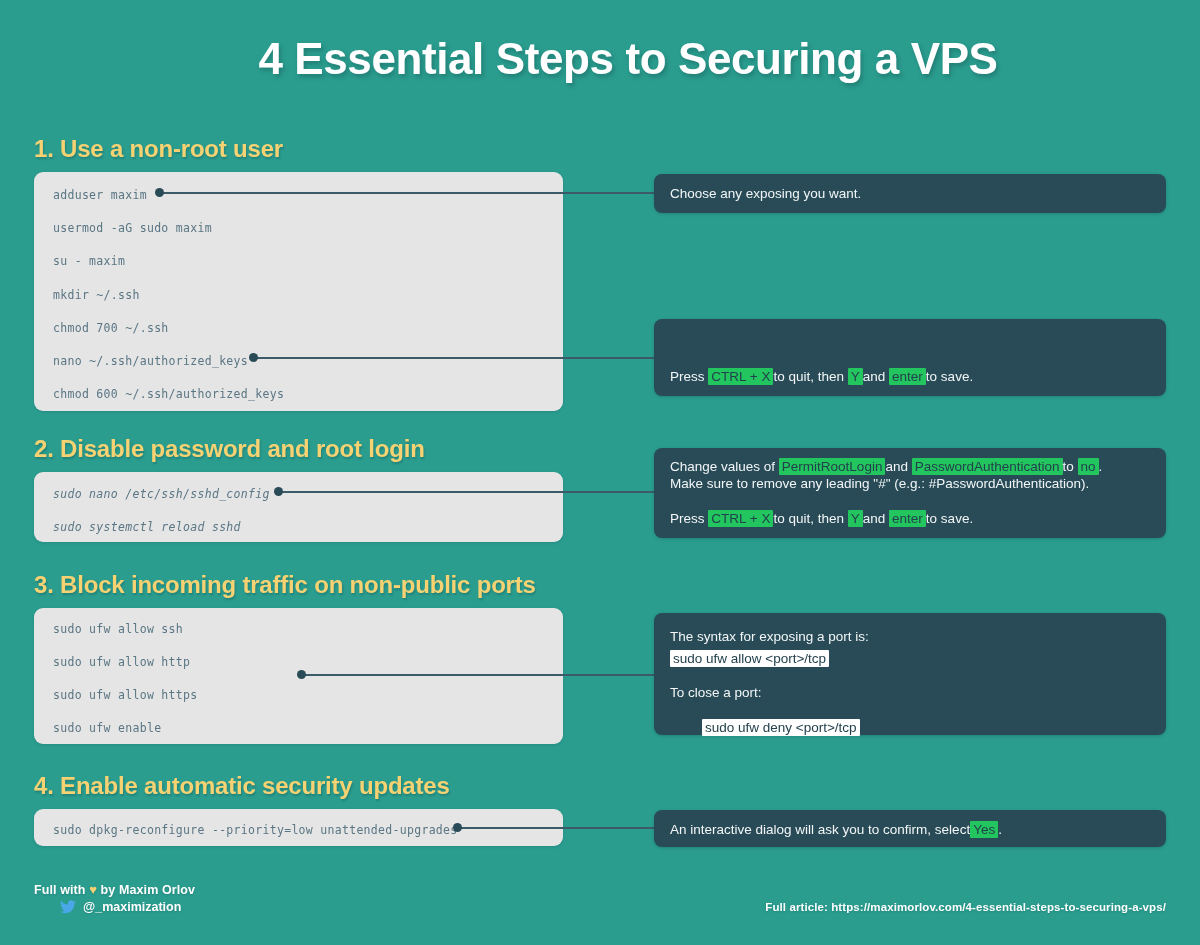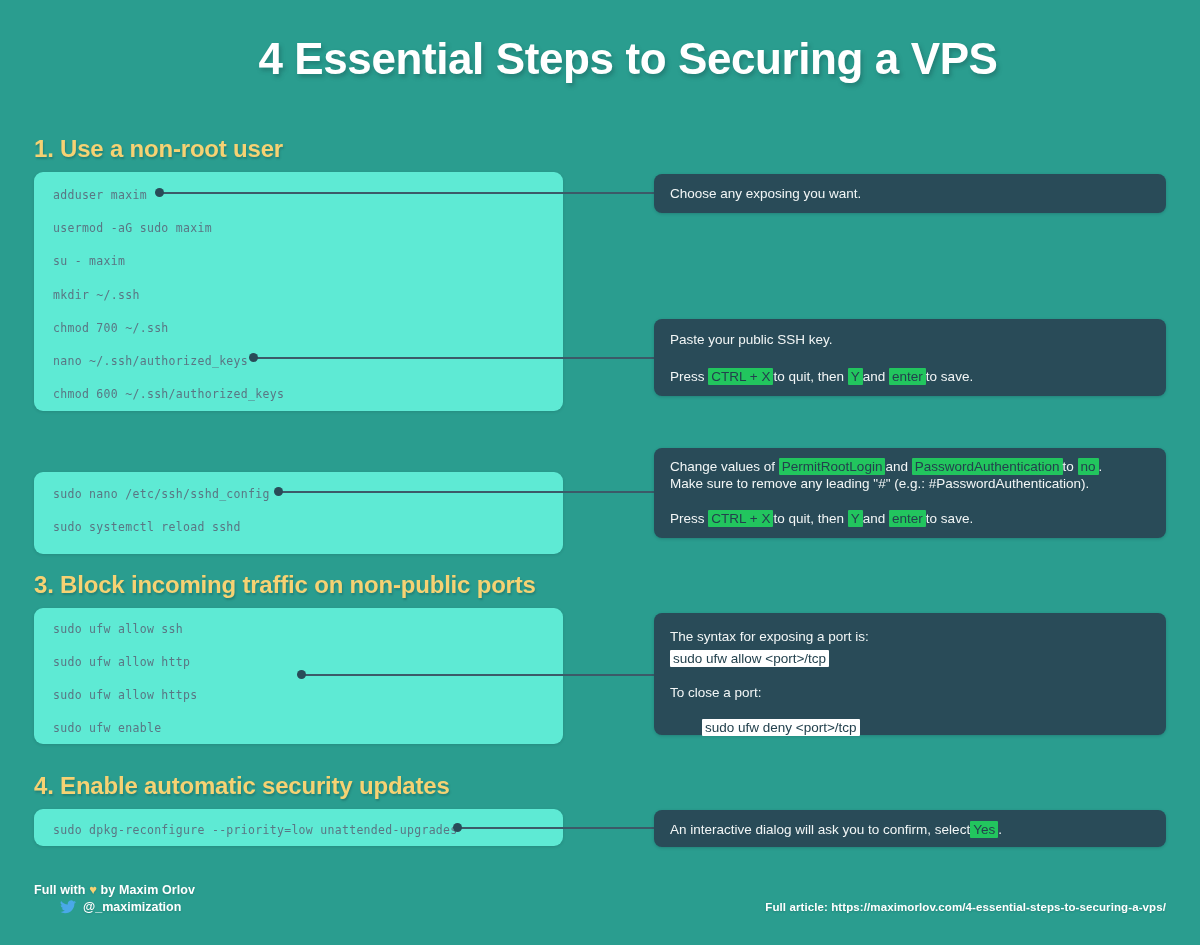--- a/index.html
+++ b/index.html
@@ -44,21 +44,21 @@
     letter-spacing: -0.2px;
     text-shadow: 1px 2px 2px rgba(20,70,70,0.30);
     white-space: nowrap;
   }
 
   
   .code-card {
     position: absolute;
     left: 34px;
     width: 529px;
-    background: #5eead4;
+    background: #e5e5e5;
     border-radius: 9px;
     box-shadow: 0 1px 3px rgba(15,60,60,0.18);
     box-sizing: border-box;
   }
   .code-line {
     font-family: "DejaVu Sans Mono", monospace;
     font-size: 11.5px;
     color: #5a7684;
     letter-spacing: 0.3px;
     white-space: nowrap;
@@ -172,31 +172,31 @@
   <div class="conn-dot" style="left:155px; top:188px;"></div>
 
   <div class="note-box" style="top:174px; height:39px;">
     <div class="note-line" style="top:10px;">Choose any exposing you want.</div>
   </div>
 
   <div class="connector" style="left:254px; top:357px; width:400px;"></div>
   <div class="conn-dot" style="left:249px; top:353px;"></div>
 
   <div class="note-box" style="top:319px; height:77px;">
-    <div class="note-line" style="top:11px;">Paste your public SSH key.</div>
     <div class="note-line" style="top:48px;">
       <span>Press</span>
       <span class="kbd">CTRL + X</span><span>to quit, then</span>
       <span class="kbd">Y</span><span>and</span>
       <span class="kbd">enter</span><span>to save.</span>
     </div>
   </div>
 
-
-  <div class="code-card" style="top:472px; height:82px;">
+  <div class="step-heading" style="left:34px; top:435px;">2. Disable password and root login</div>
+
+  <div class="code-card" style="top:472px; height:70px;font-style:italic;">
     <div class="code-line" style="top:15px;">sudo nano /etc/ssh/sshd_config</div>
     <div class="code-line" style="top:48px;">sudo systemctl reload sshd</div>
   </div>
 
   <div class="connector" style="left:279px; top:491px; width:375px;"></div>
   <div class="conn-dot" style="left:274px; top:487px;"></div>
 
   <div class="note-box" style="top:448px; height:90px;">
     <div class="note-line" style="top:26px;">Make sure to remove any leading "#" (e.g.: #PasswordAuthentication).</div>
     <div class="note-line" style="top:9px;">

